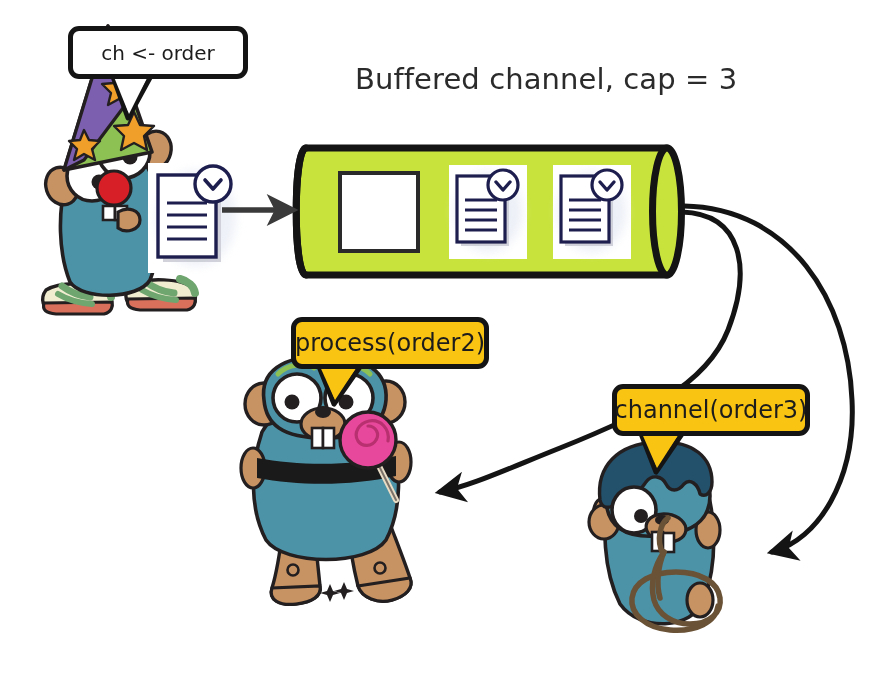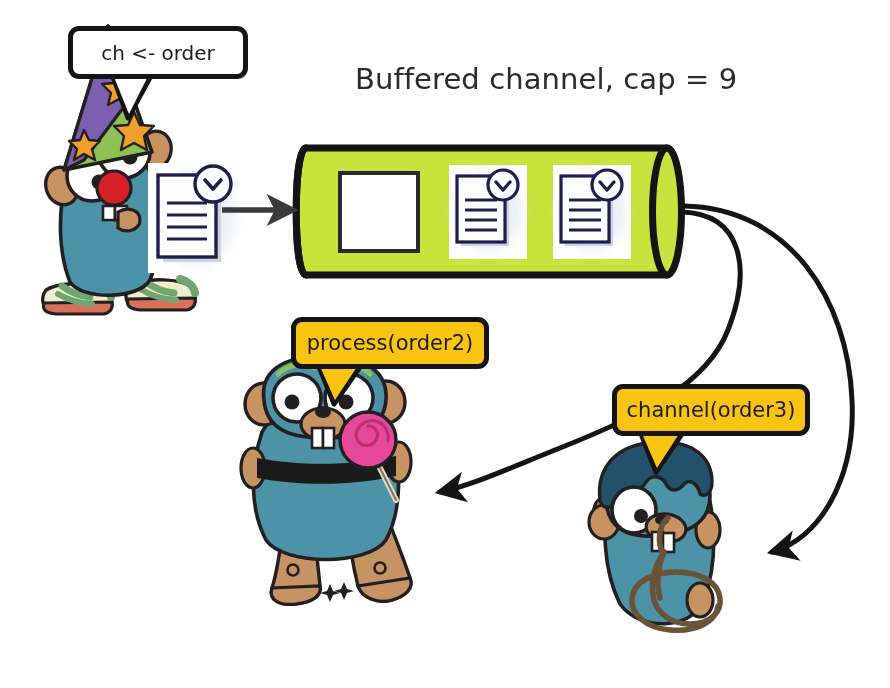--- a/index.html
+++ b/index.html
@@ -39,21 +39,21 @@
   }
 
   
   .bubble {
     position: absolute;
     border: 5px solid #141414;
     border-radius: 11px;
     display: flex;
     align-items: center;
     justify-content: center;
-    font-size: 21px;
+    font-size: 24px;
     color: #1c1c1c;
     white-space: nowrap;
     line-height: 1;
   }
   .bubble.white { background: #ffffff; }
   .bubble.amber { background: #fac412; }
 
   #bubble-send {
     left: 68px; top: 26px;
     width: 180px; height: 53px;
@@ -66,21 +66,21 @@
   #bubble-p3 {
     left: 612px; top: 384px;
     width: 198px; height: 52px;
   }
 </style>
 </head>
 <body>
 
 <div id="stage">
 
-  <div id="title">Buffered channel, cap = 9</div>
+  <div id="title">Buffered channel, cap = 3</div>
 
   <svg class="layer" viewBox="0 0 890 688" width="890" height="688" xmlns="http://www.w3.org/2000/svg">
     <defs>
       <marker id="arrowFat" viewBox="0 0 12 12" refX="9" refY="6" markerWidth="6.5" markerHeight="6.5" orient="auto-start-reverse">
         <path d="M0.5,0.6 L11.2,6 L0.5,11.4 L3.2,6 Z" fill="#3a3a3a"></path>
       </marker>
       <marker id="arrowCurve" viewBox="0 0 12 12" refX="9.5" refY="6" markerWidth="6.8" markerHeight="6.8" orient="auto-start-reverse">
         <path d="M0.5,0.5 L11.4,6 L0.5,11.5 L3.4,6 Z" fill="#141414"></path>
       </marker>
       <filter id="docShadow" x="-40%" y="-40%" width="200%" height="200%">

